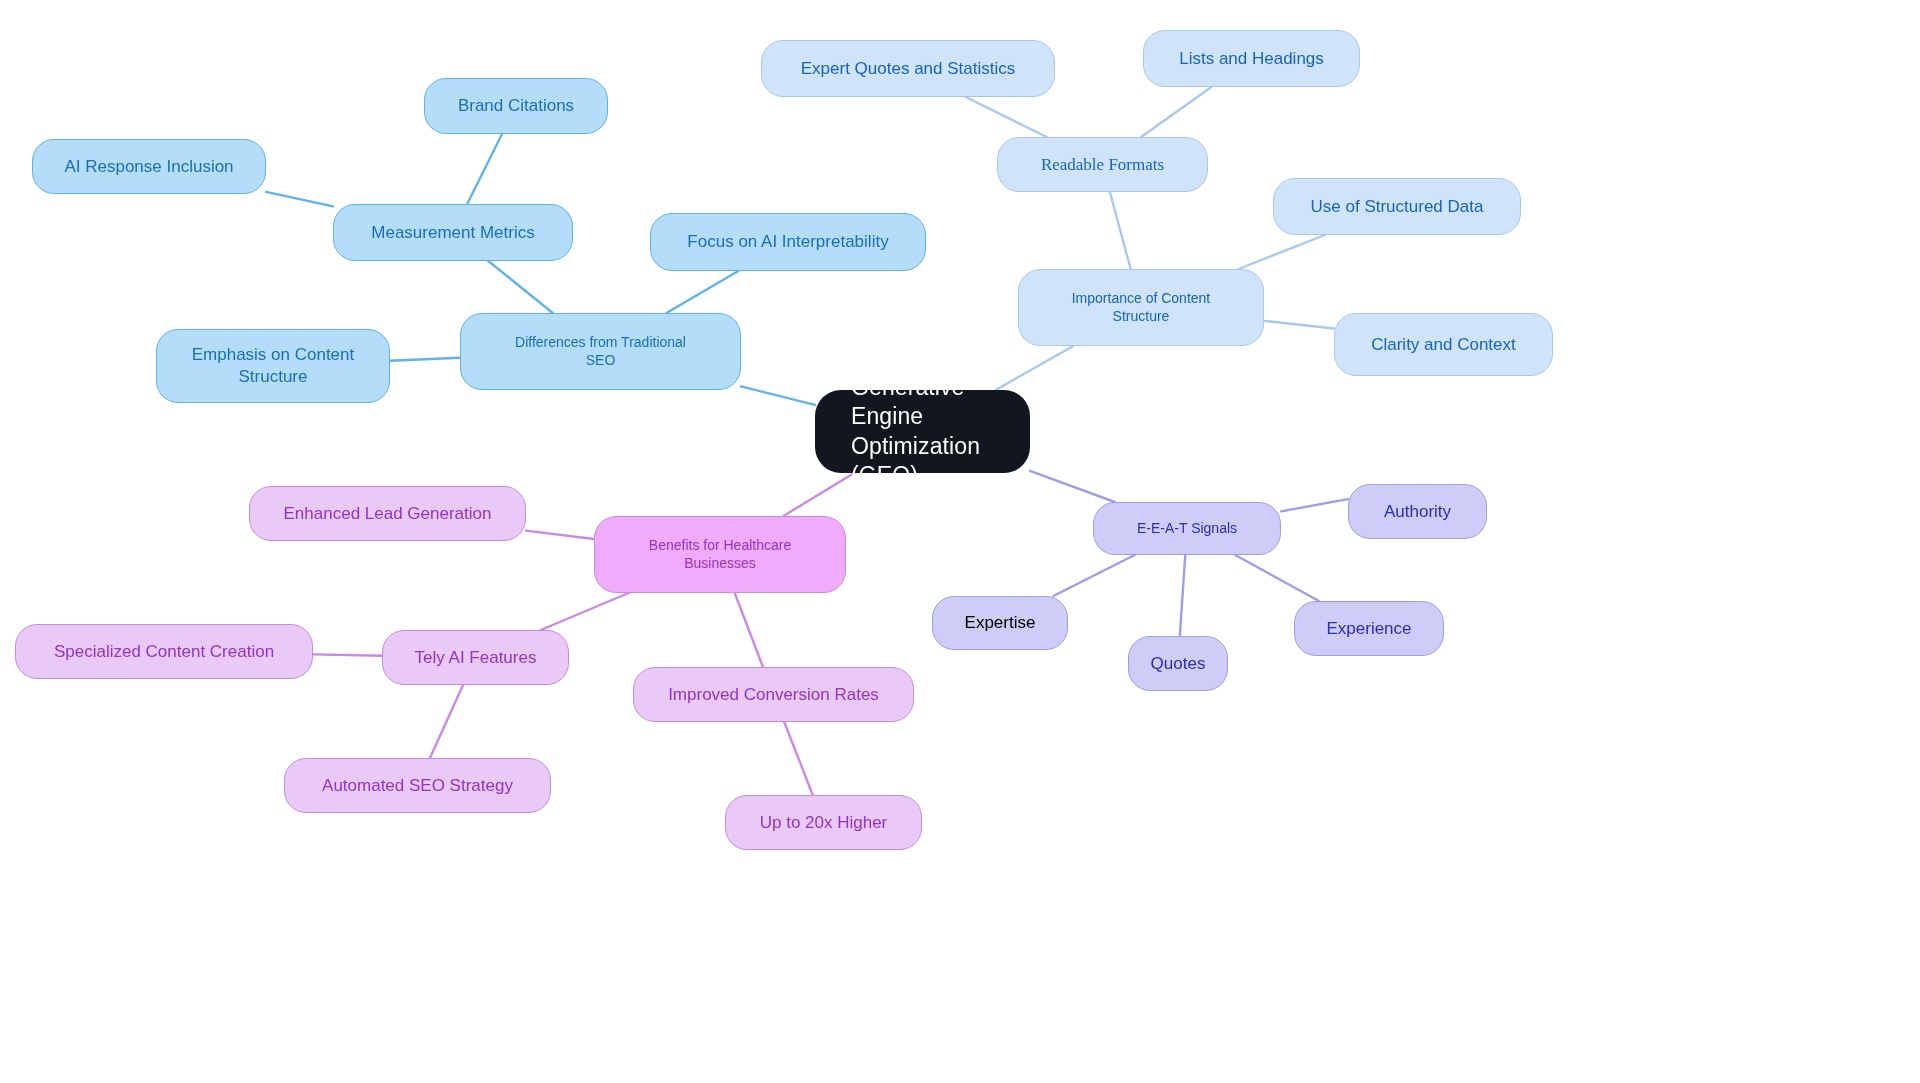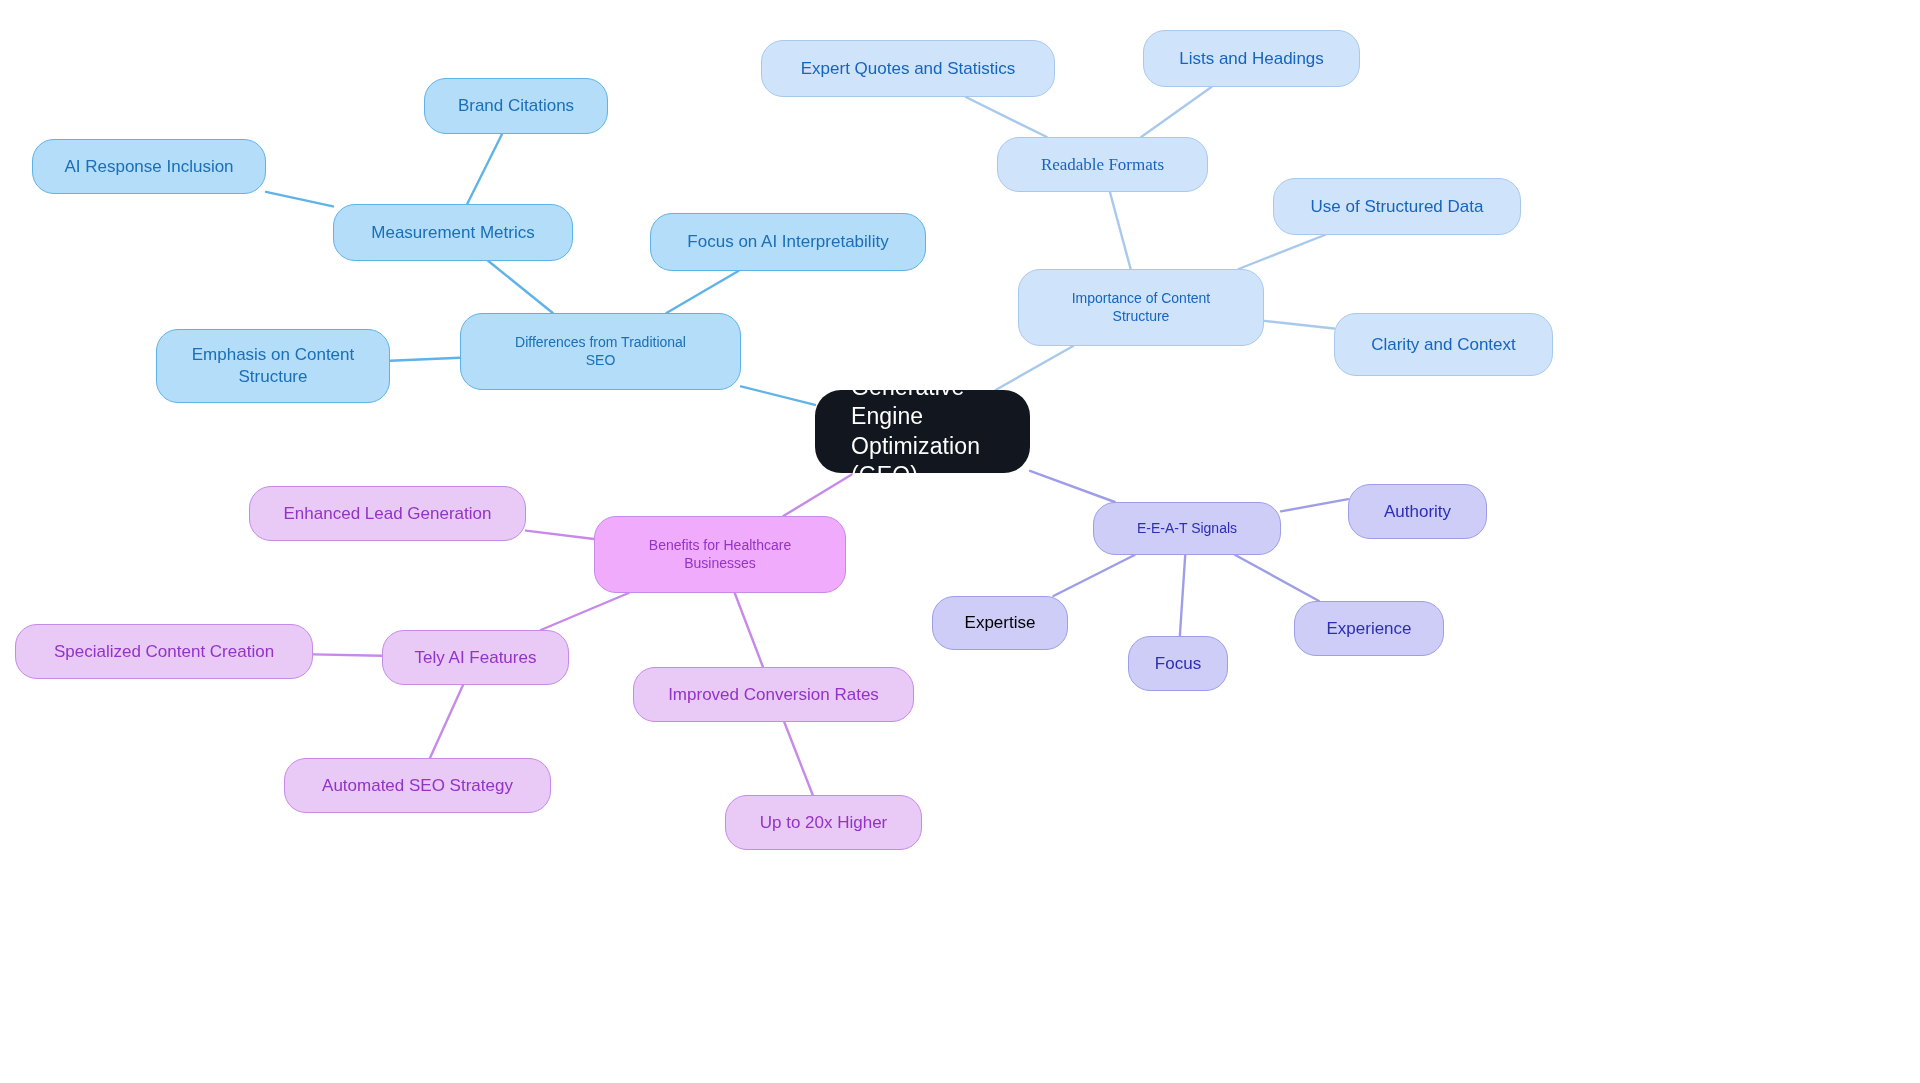--- a/index.html
+++ b/index.html
@@ -80,21 +80,21 @@
       <div class="node branch" style="left: 1018px; top: 269px; width: 246px; height: 77px; background: rgb(207, 227, 251); border-color: rgb(169, 201, 236); color: rgb(21, 101, 192);">Importance of Content
 Structure</div>
       <div class="node leaf" style="left: 997px; top: 137px; width: 211px; height: 55px; background: rgb(207, 227, 251); border-color: rgb(169, 201, 236); color: rgb(21, 101, 192); font-family: Liberation Serif, serif;">Readable Formats</div>
       <div class="node leaf" style="left: 761px; top: 40px; width: 294px; height: 57px; background: rgb(207, 227, 251); border-color: rgb(169, 201, 236); color: rgb(21, 101, 192);">Expert Quotes and Statistics</div>
       <div class="node leaf" style="left: 1143px; top: 30px; width: 217px; height: 57px; background: rgb(207, 227, 251); border-color: rgb(169, 201, 236); color: rgb(21, 101, 192);">Lists and Headings</div>
       <div class="node leaf" style="left: 1273px; top: 178px; width: 248px; height: 57px; background: rgb(207, 227, 251); border-color: rgb(169, 201, 236); color: rgb(21, 101, 192);">Use of Structured Data</div>
       <div class="node leaf" style="left: 1334px; top: 313px; width: 219px; height: 63px; background: rgb(207, 227, 251); border-color: rgb(169, 201, 236); color: rgb(21, 101, 192);">Clarity and Context</div>
       <div class="node branch" style="left: 1093px; top: 502px; width: 188px; height: 53px; background: rgb(205, 205, 247); border-color: rgb(158, 158, 232); color: rgb(45, 45, 181);">E-E-A-T Signals</div>
       <div class="node leaf" style="left: 1348px; top: 459px; width: 139px; height: 55px; background: rgb(205, 205, 247); border-color: rgb(158, 158, 232); color: rgb(45, 45, 181); margin-top: 25px;">Authority</div>
       <div class="node leaf" style="left: 932px; top: 596px; width: 136px; height: 54px; background: rgb(205, 205, 247); border-color: rgb(158, 158, 232); color: #000000;">Expertise</div>
-      <div class="node leaf" style="left: 1128px; top: 636px; width: 100px; height: 55px; background: rgb(205, 205, 247); border-color: rgb(158, 158, 232); color: rgb(45, 45, 181);">Focus</div>
+      <div class="node leaf" style="left: 1128px; top: 636px; width: 100px; height: 55px; background: rgb(205, 205, 247); border-color: rgb(158, 158, 232); color: rgb(45, 45, 181);">Quotes</div>
       <div class="node leaf" style="left: 1294px; top: 601px; width: 150px; height: 55px; background: rgb(205, 205, 247); border-color: rgb(158, 158, 232); color: rgb(45, 45, 181);">Experience</div>
       <div class="node branch" style="left: 594px; top: 516px; width: 252px; height: 77px; background: #f0abfc; border-color: rgb(199, 138, 232); color: rgb(147, 51, 199);">Benefits for Healthcare
 Businesses</div>
       <div class="node leaf" style="left: 249px; top: 486px; width: 277px; height: 55px; background: rgb(233, 201, 245); border-color: rgb(199, 138, 232); color: rgb(147, 51, 199);">Enhanced Lead Generation</div>
       <div class="node leaf" style="left: 382px; top: 630px; width: 187px; height: 55px; background: rgb(233, 201, 245); border-color: rgb(199, 138, 232); color: rgb(147, 51, 199);">Tely AI Features</div>
       <div class="node leaf" style="left: 15px; top: 624px; width: 298px; height: 55px; background: rgb(233, 201, 245); border-color: rgb(199, 138, 232); color: rgb(147, 51, 199);">Specialized Content Creation</div>
       <div class="node leaf" style="left: 284px; top: 758px; width: 267px; height: 55px; background: rgb(233, 201, 245); border-color: rgb(199, 138, 232); color: rgb(147, 51, 199);">Automated SEO Strategy</div>
       <div class="node leaf" style="left: 633px; top: 667px; width: 281px; height: 55px; background: rgb(233, 201, 245); border-color: rgb(199, 138, 232); color: rgb(147, 51, 199);">Improved Conversion Rates</div>
       <div class="node leaf" style="left: 725px; top: 795px; width: 197px; height: 55px; background: rgb(233, 201, 245); border-color: rgb(199, 138, 232); color: rgb(147, 51, 199);">Up to 20x Higher</div>
     </div>

